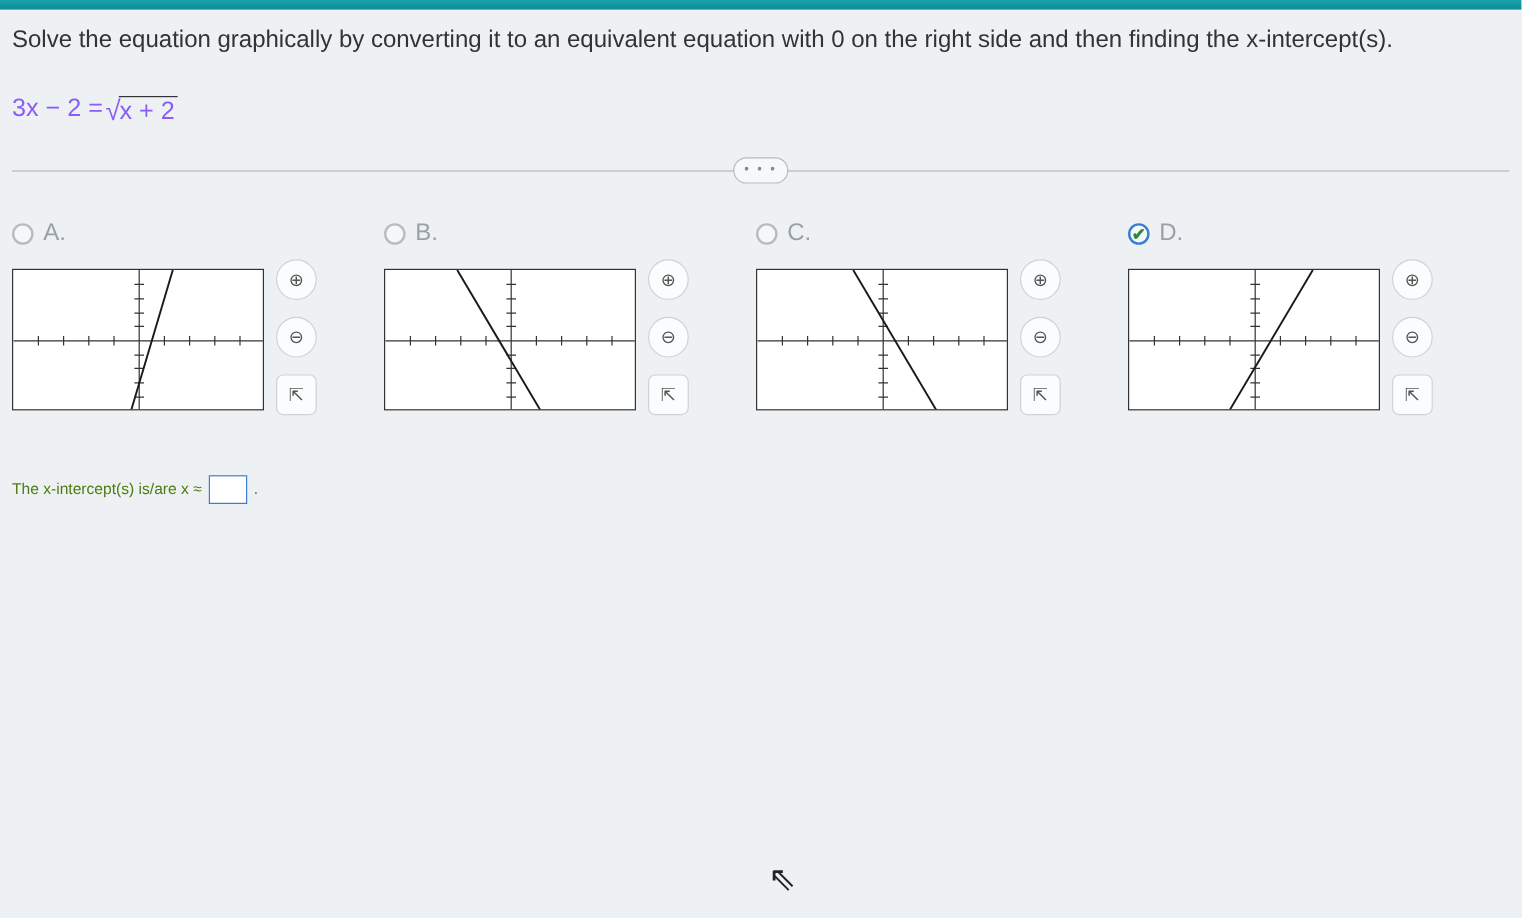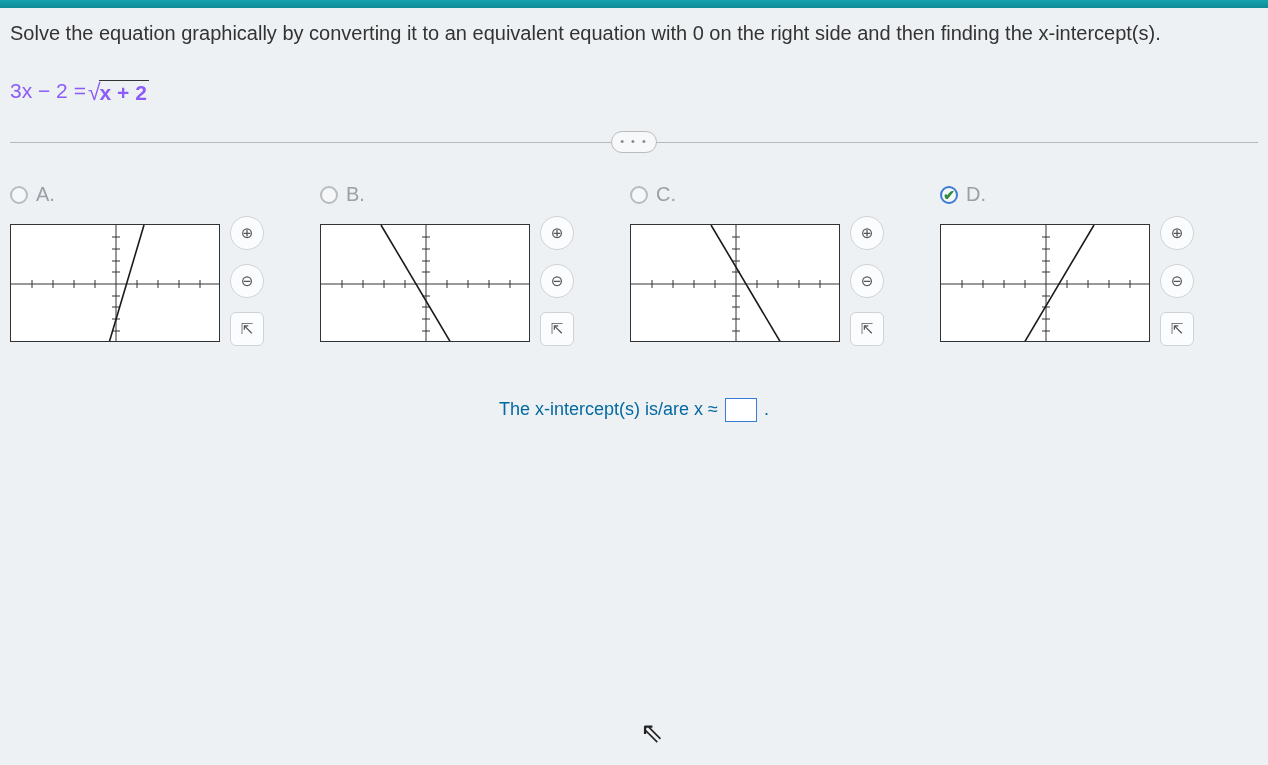--- a/index.html
+++ b/index.html
@@ -10,21 +10,21 @@
     height: 765px;
     overflow: hidden;
     color: #3a3a3a;
   }
   .topbar { height: 8px; background: linear-gradient(180deg, #17a3ae, #0f8b96); }
   .page { padding: 12px 10px 10px 10px; }
   .qtext { font-size: 20px; line-height: 1.35; color: #333; margin-bottom: 18px; }
   .equation { font-size: 21px; color: #8b5cf6; margin: 14px 0 6px 0; display: inline-flex; align-items: flex-start; }
   .sqrt-out { position: relative; display: inline-flex; align-items: center; margin-left: 2px; }
   .sqrt-sym { font-size: 23px; margin-right: -2px; }
-  .sqrt-bar { border-top: 1.5px solid #333; padding: 0 2px 0 1px; font-weight: bold; }
+  .sqrt-bar { border-top: 1.5px solid #333; padding: 0 2px 0 1px; }
   .hr-wrap { position: relative; margin: 30px 0 40px; }
   .hr-wrap .line { height: 1px; background: #b8b8b8; }
   .hr-wrap .dots-badge {
     position: absolute; left: 50%; top: -11px; transform: translateX(-50%);
     width: 46px; height: 22px; border: 1px solid #bbb; background: #f7f8f9;
     border-radius: 12px; text-align: center; line-height: 18px;
     color: #888; letter-spacing: 2px; font-size: 11px;
   }
   .prompt { font-size: 20px; color: #333; margin-bottom: 28px; }
   .options { display: flex; gap: 0; margin-bottom: 50px; }
@@ -41,21 +41,21 @@
     width: 210px; height: 118px; border: 1.5px solid #333; background: #fff;
     position: relative; overflow: hidden;
   }
   .tools { display: flex; flex-direction: column; gap: 14px; align-items: center; margin-top: -8px; }
   .tool-btn {
     width: 34px; height: 34px; border: 1px solid #cfd3d7; border-radius: 50%;
     background: #fbfcfd; display: flex; align-items: center; justify-content: center;
     color: #555; font-size: 15px;
   }
   .tool-btn.square { border-radius: 6px; }
-  .answer-block { font-size: 18px; color: #0369a1; line-height: 1.5; text-align: center; }
+  .answer-block { font-size: 13px; color: #4d7c0f; line-height: 1.5; }
   .answer-block .box {
     display: inline-block; width: 32px; height: 24px; border: 1.5px solid #3a7bd5;
     vertical-align: middle; background: #fff; margin: 0 2px;
   }
   .cursor { position: absolute; left: 640px; top: 716px; font-size: 28px; color: #222; }
   svg.gplot { position: absolute; top: 0; left: 0; }
   svg.gplot line.axis { stroke: #333; stroke-width: 1; }
   svg.gplot line.curve { stroke: #1a1a1a; stroke-width: 1.6; }
   svg.gplot line.tick { stroke: #333; stroke-width: 1; }
 </style>

